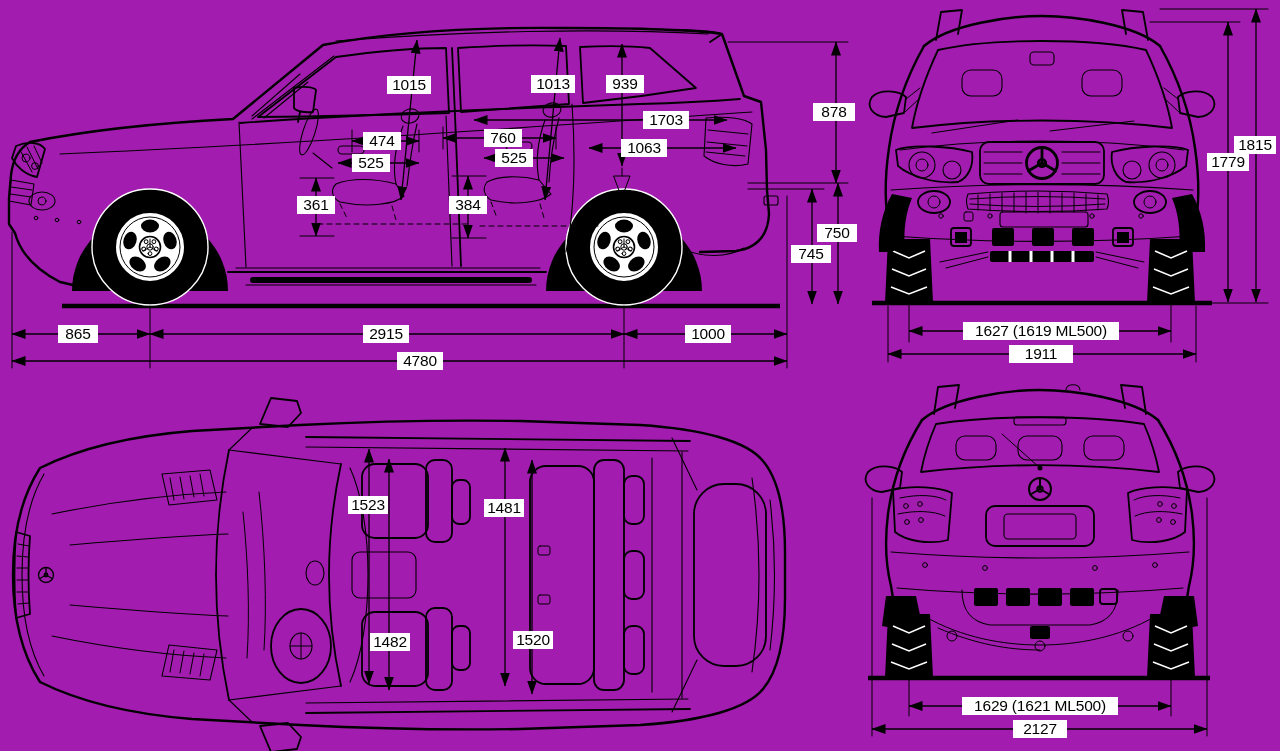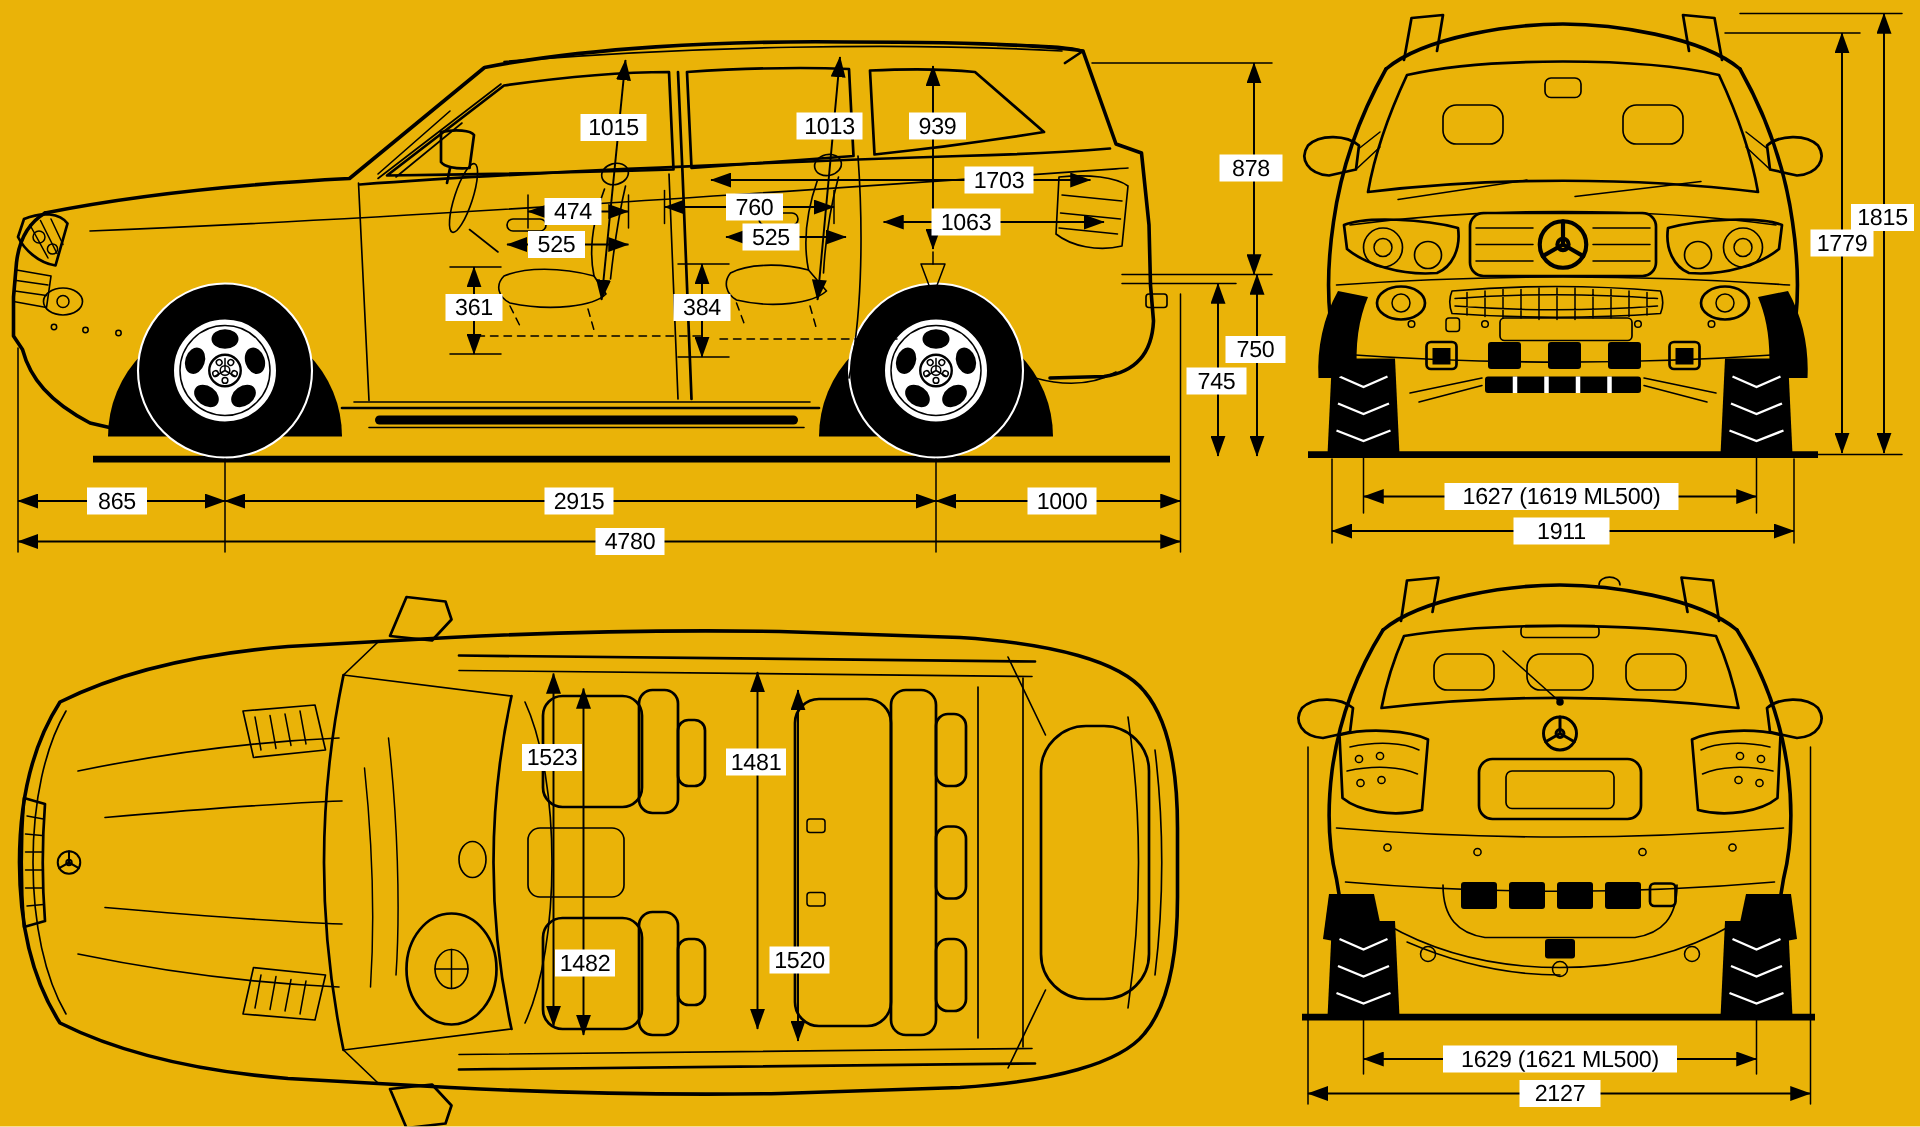--- a/index.html
+++ b/index.html
@@ -1,16 +1,16 @@
 <!DOCTYPE html>
 <html><head>
 <meta charset="utf-8">
 <style>
   html,body{margin:0;padding:0;background:#fff}
-  .stage{position:relative;width:1280px;height:751px;background:#eab308;overflow:hidden}
+  .stage{position:relative;width:1280px;height:751px;background:#a21caf;overflow:hidden}
   svg{display:block}
   .s{stroke:#000;fill:none;stroke-width:1.8;stroke-linejoin:round;stroke-linecap:round}
   .k{stroke-width:2.4}
   .t{stroke-width:1.1}
   .x{stroke:#000;fill:none;stroke-width:1;stroke-linejoin:round;stroke-linecap:round}
   .f{fill:#000;stroke:none}
   .w{stroke:#fff;fill:none}
   .g{stroke:#000;stroke-width:4.5}
   .d{stroke:#000;stroke-width:1.3;fill:none}
   .dsh{stroke-dasharray:5 4}

